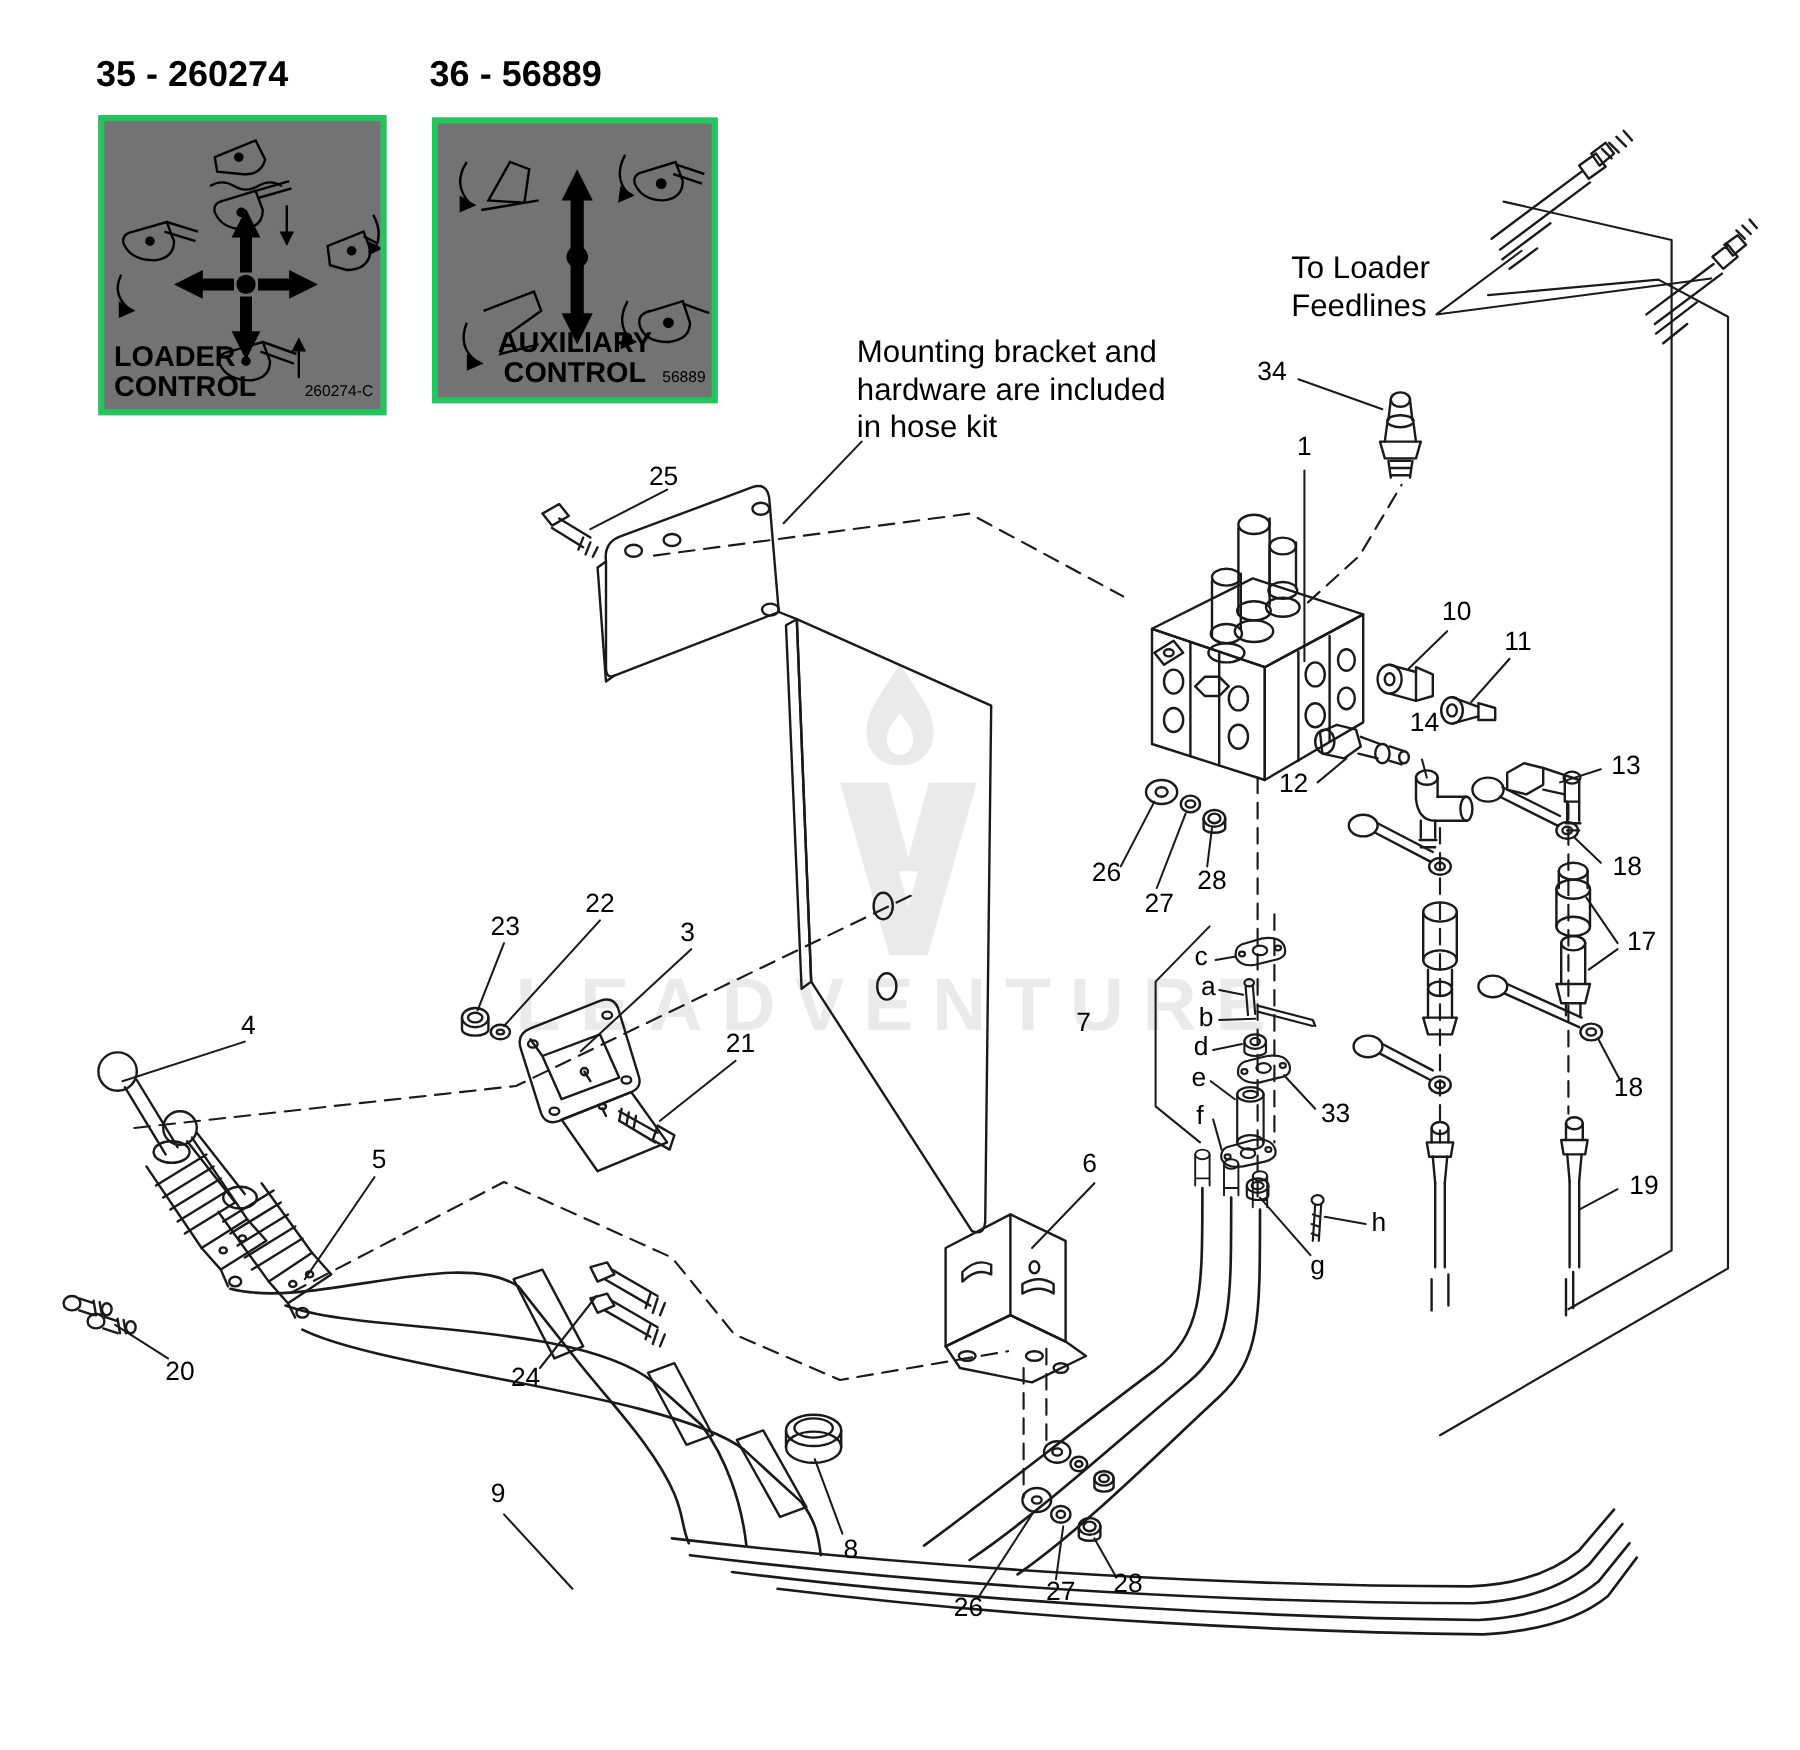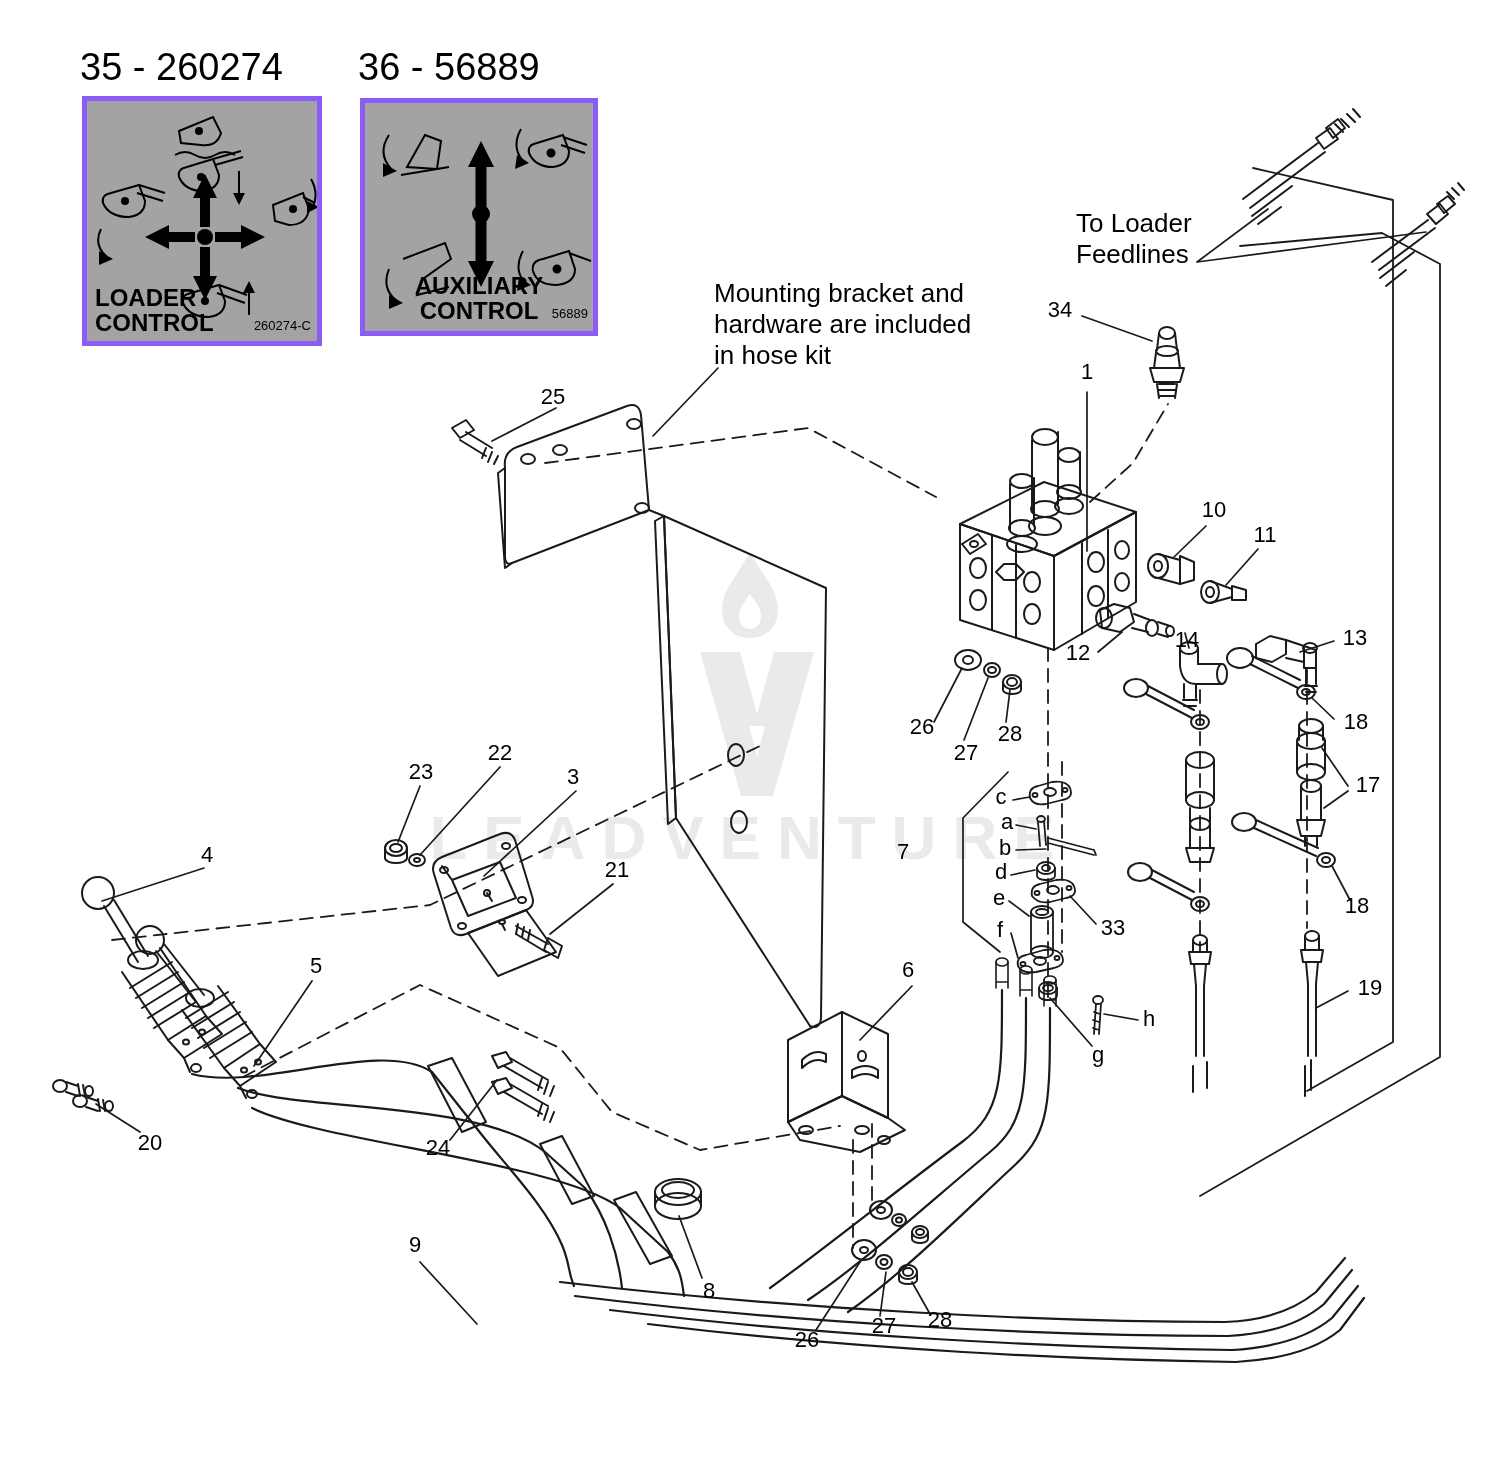--- a/index.html
+++ b/index.html
@@ -1,24 +1,24 @@
 <!DOCTYPE html>
 <html><head>
 <meta charset="utf-8">
 <style>
   html,body{margin:0;padding:0;background:#fff;}
   body{width:1500px;height:1458px;position:relative;font-family:"Liberation Sans",sans-serif;color:#000;}
   .stage{position:absolute;left:0;top:0;width:1500px;height:1458px;background:#fff;overflow:hidden;}
   .watermark-text{position:absolute;left:150px;top:802px;width:1200px;text-align:center;
     font-size:62px;font-weight:bold;letter-spacing:16px;color:#eaeaea;z-index:0;}
   svg.diagram{position:absolute;left:0;top:0;z-index:1;}
-  .decal-header{position:absolute;font-size:38px;font-weight:normal;z-index:2;}
+  .decal-header{position:absolute;font-size:30px;font-weight:bold;z-index:2;}
   #decal35-header{left:80px;top:46px;}
   #decal36-header{left:358px;top:46px;}
-  .decal-box{position:absolute;border:5px solid #8b5cf6;background:#a3a3a3;z-index:2;}
+  .decal-box{position:absolute;border:5px solid #22c55e;background:#737373;z-index:2;}
   #decal35-box{left:82px;top:96px;width:230px;height:240px;}
   #decal36-box{left:360px;top:98px;width:228px;height:228px;}
   .decal-pic{position:absolute;left:0;top:0;}
   .decal-title{position:absolute;font-weight:bold;line-height:1.02;font-size:24px;z-index:3;}
   #decal35-title{left:8px;bottom:6px;}
   #decal36-title{left:0;right:0;bottom:8px;text-align:center;}
   .decal-code{position:absolute;font-size:13px;z-index:3;}
   #decal35-code{right:6px;bottom:8px;margin-top:16px;}
   #decal36-code{right:5px;bottom:10px;}
   .note{position:absolute;font-size:26px;line-height:1.2;white-space:pre-line;z-index:2;}
@@ -516,21 +516,21 @@
   <div class="note" id="feedlines-note">To Loader
 Feedlines</div>
 
   <div id="callout-layer">
       <div class="callout" style="left: 553px; top: 397px;">25</div>
       <div class="callout" style="left: 1060px; top: 310px;">34</div>
       <div class="callout" style="left: 1087px; top: 372px;">1</div>
       <div class="callout" style="left: 1214px; top: 510px;">10</div>
       <div class="callout" style="left: 1265px; top: 535px;">11</div>
       <div class="callout" style="left: 1078px; top: 653px;">12</div>
-      <div class="callout" style="left: 1187px; top: 640px;">14</div>
+      <div class="callout" style="left: 1187px; top: 602px;">14</div>
       <div class="callout" style="left: 1355px; top: 638px;">13</div>
       <div class="callout" style="left: 1356px; top: 722px;">18</div>
       <div class="callout" style="left: 1368px; top: 785px;">17</div>
       <div class="callout" style="left: 1357px; top: 906px;">18</div>
       <div class="callout" style="left: 1370px; top: 988px;">19</div>
       <div class="callout" style="left: 922px; top: 727px;">26</div>
       <div class="callout" style="left: 966px; top: 753px;">27</div>
       <div class="callout" style="left: 1010px; top: 734px;">28</div>
       <div class="callout" style="left: 903px; top: 852px;">7</div>
       <div class="callout" style="left: 1001px; top: 797px;">c</div>

